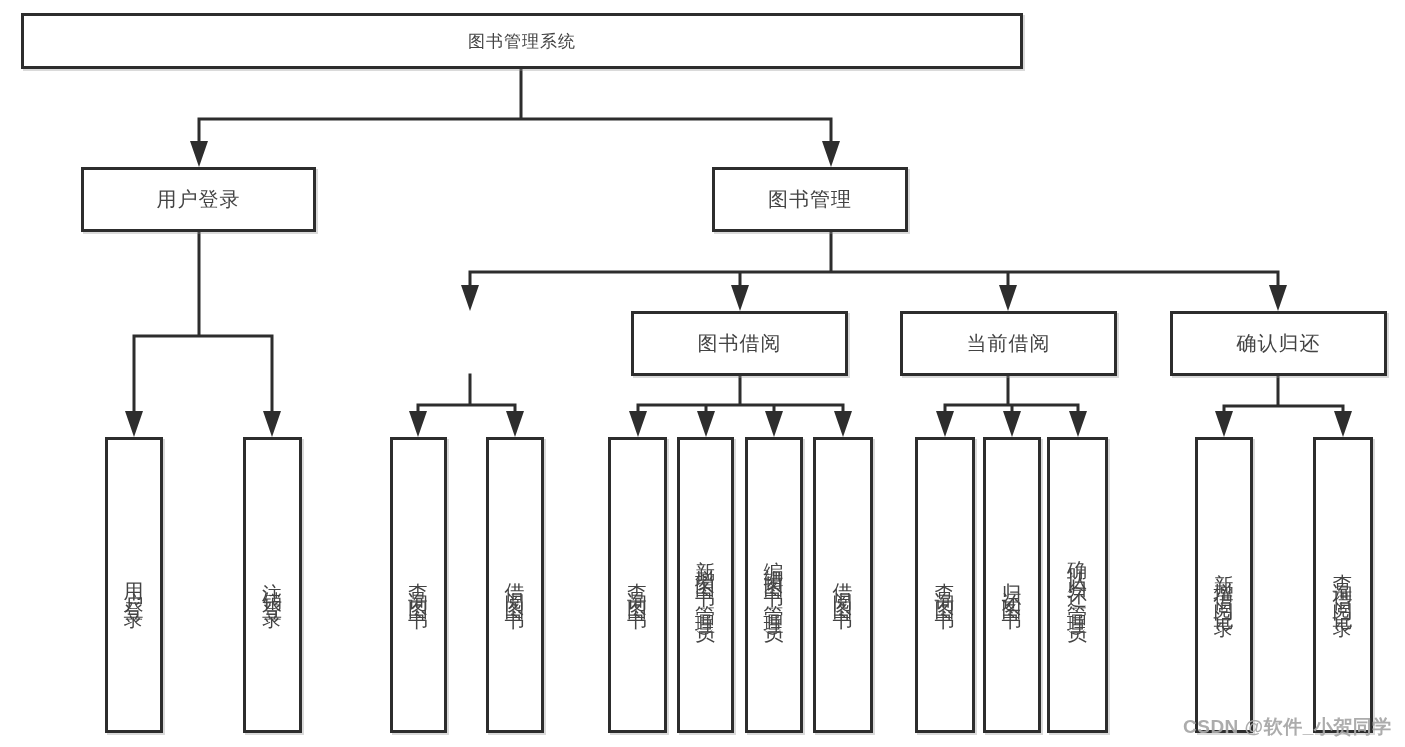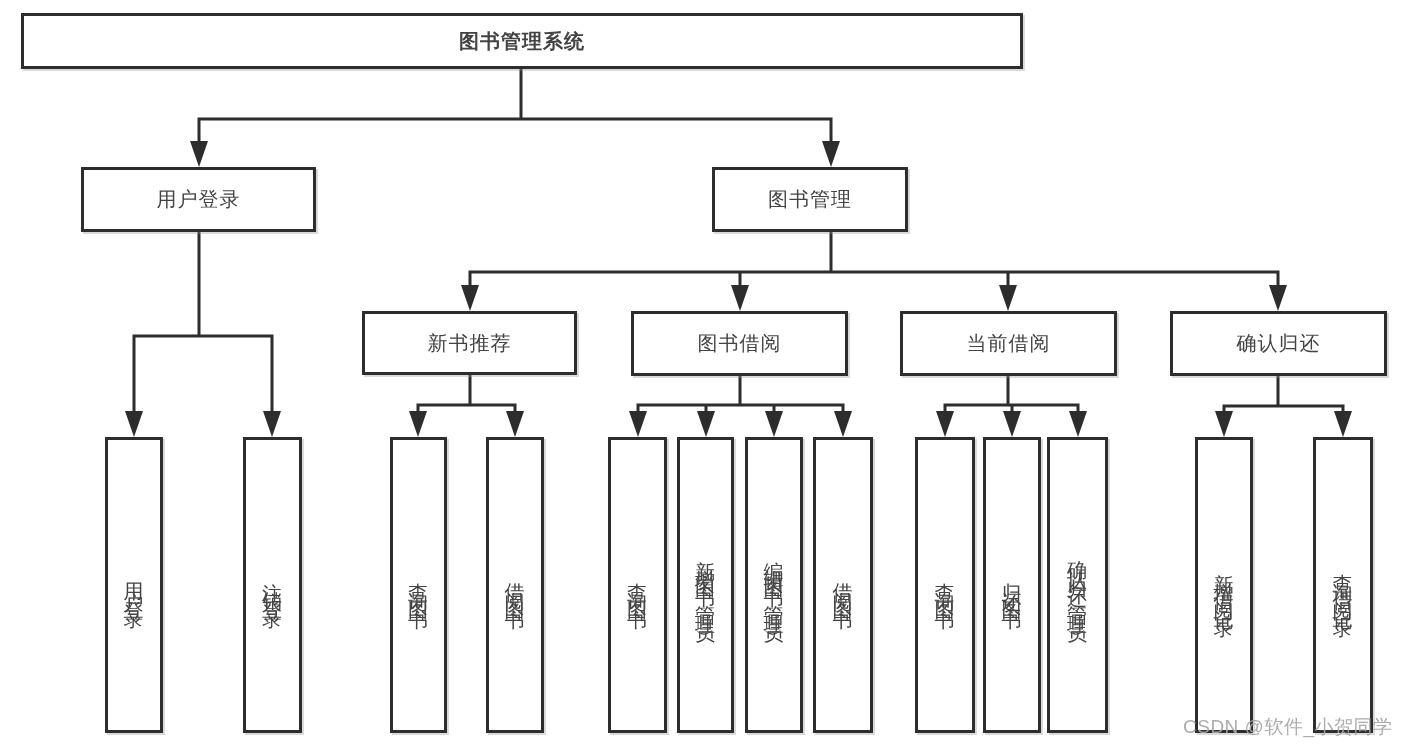--- a/index.html
+++ b/index.html
@@ -31,38 +31,39 @@
     align-items: center;
     justify-content: center;
     color: #434343;
     z-index: 2;
   }
   .box.h .lbl {
     font-size: 20px;
     letter-spacing: 1px;
     white-space: nowrap;
   }
-  .box.root .lbl { font-size: 20px; font-weight: bold; }
+  .box.root .lbl { font-size: 17px; }
   .box.v .lbl {
     writing-mode: vertical-rl;
     text-orientation: mixed;
     font-size: 20px;
     line-height: 1;
     letter-spacing: 9px;
     white-space: nowrap;
   }
   .watermark {
     position: absolute;
     left: 1183px;
     top: 714px;
     font-size: 19px;
     color: rgba(168,168,168,0.95);
     white-space: nowrap;
     z-index: 5;
     letter-spacing: 0.5px;
+    font-weight: bold;
   }
 </style>
 </head>
 <body>
 
 <div id="canvas">
 
   <svg id="wires" viewBox="0 0 1405 747" xmlns="http://www.w3.org/2000/svg">
     <g stroke="#2d2d2d" stroke-width="3" fill="none" stroke-linecap="square">
 
@@ -107,23 +108,20 @@
     <span class="lbl">图书管理系统</span>
   </div>
 
   <div class="box h" style="left:81px; top:167px; width:235px; height:65px">
     <span class="lbl">用户登录</span>
   </div>
   <div class="box h" style="left:712px; top:167px; width:196px; height:65px">
     <span class="lbl">图书管理</span>
   </div>
 
-  <div class="box h" style="left:362px; top:311px; width:215px; height:64px">
-    <span class="lbl">新书推荐</span>
-  </div>
   <div class="box h" style="left:900px; top:311px; width:217px; height:65px">
     <span class="lbl">当前借阅</span>
   </div>
   <div class="box h" style="left:631px; top:311px; width:217px; height:65px">
     <span class="lbl">图书借阅</span>
   </div>
   <div class="box h" style="left:1170px; top:311px; width:217px; height:65px">
     <span class="lbl">确认归还</span>
   </div>
 

